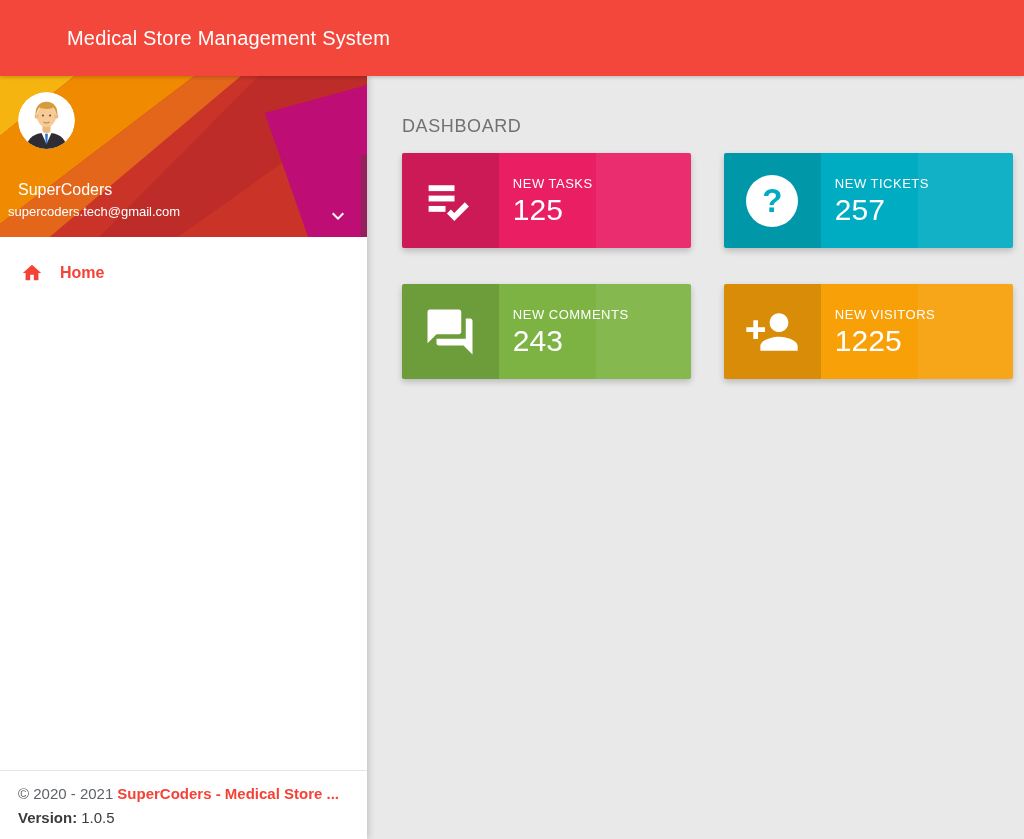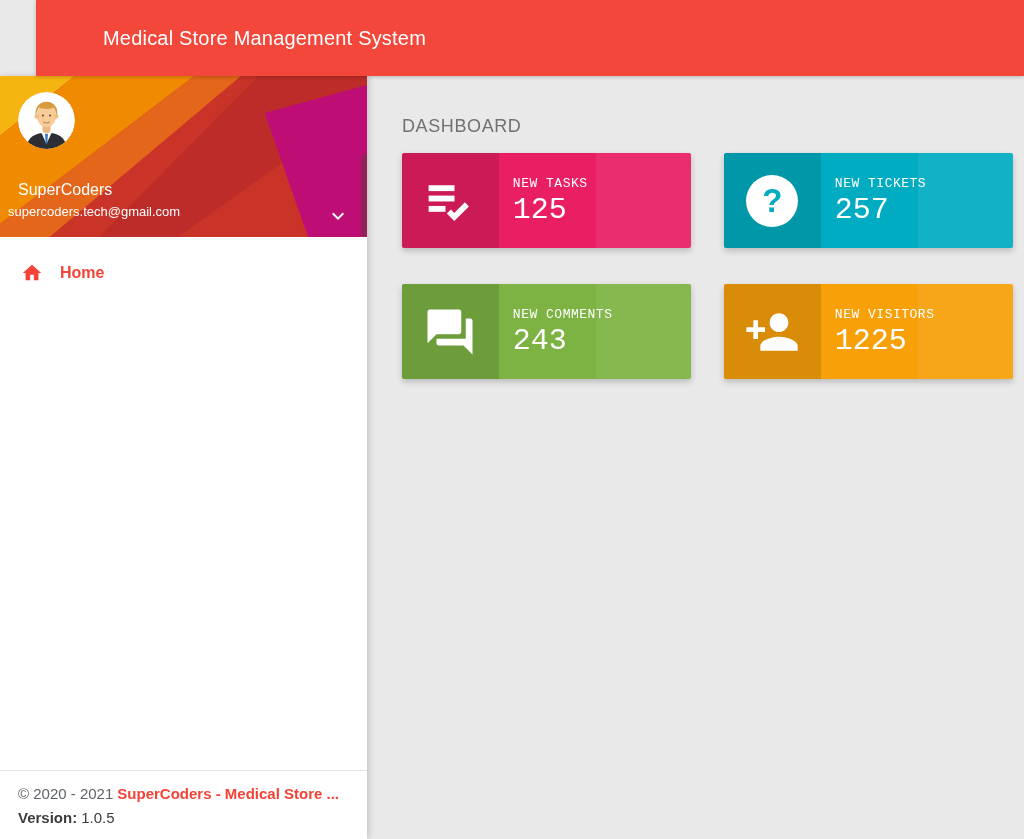--- a/index.html
+++ b/index.html
@@ -11,21 +11,20 @@
   }
 
   
   .header {
     position: relative;
     height: 76px;
     display: flex;
     align-items: center;
     z-index: 3;
     box-shadow: 0 1px 4px rgba(0,0,0,0.22);
-    margin-left: 36px;
   }
   .header-title {
     color: #ffffff;
     font-size: 20px;
     font-weight: 500;
     letter-spacing: 0.2px;
     padding-left: 67px;
   }
 
   
@@ -126,21 +125,20 @@
   .card-icon {
     position: relative;
     width: 33.5%; height: 100%;
     display: flex; align-items: center; justify-content: center;
   }
   .card-body {
     position: relative;
     flex: 1;
     display: flex; flex-direction: column; justify-content: center;
     padding-left: 14px;
-    font-family: Liberation Mono, monospace;
   }
   .card-label {
     color: #ffffff; font-size: 13px; font-weight: 500;
     letter-spacing: 0.5px; margin-bottom: 3px;
   }
   .card-value {
     color: #ffffff; font-size: 30px; font-weight: 400; line-height: 32px;
   }
   .q-circle {
     width: 52px; height: 52px; border-radius: 50%;

